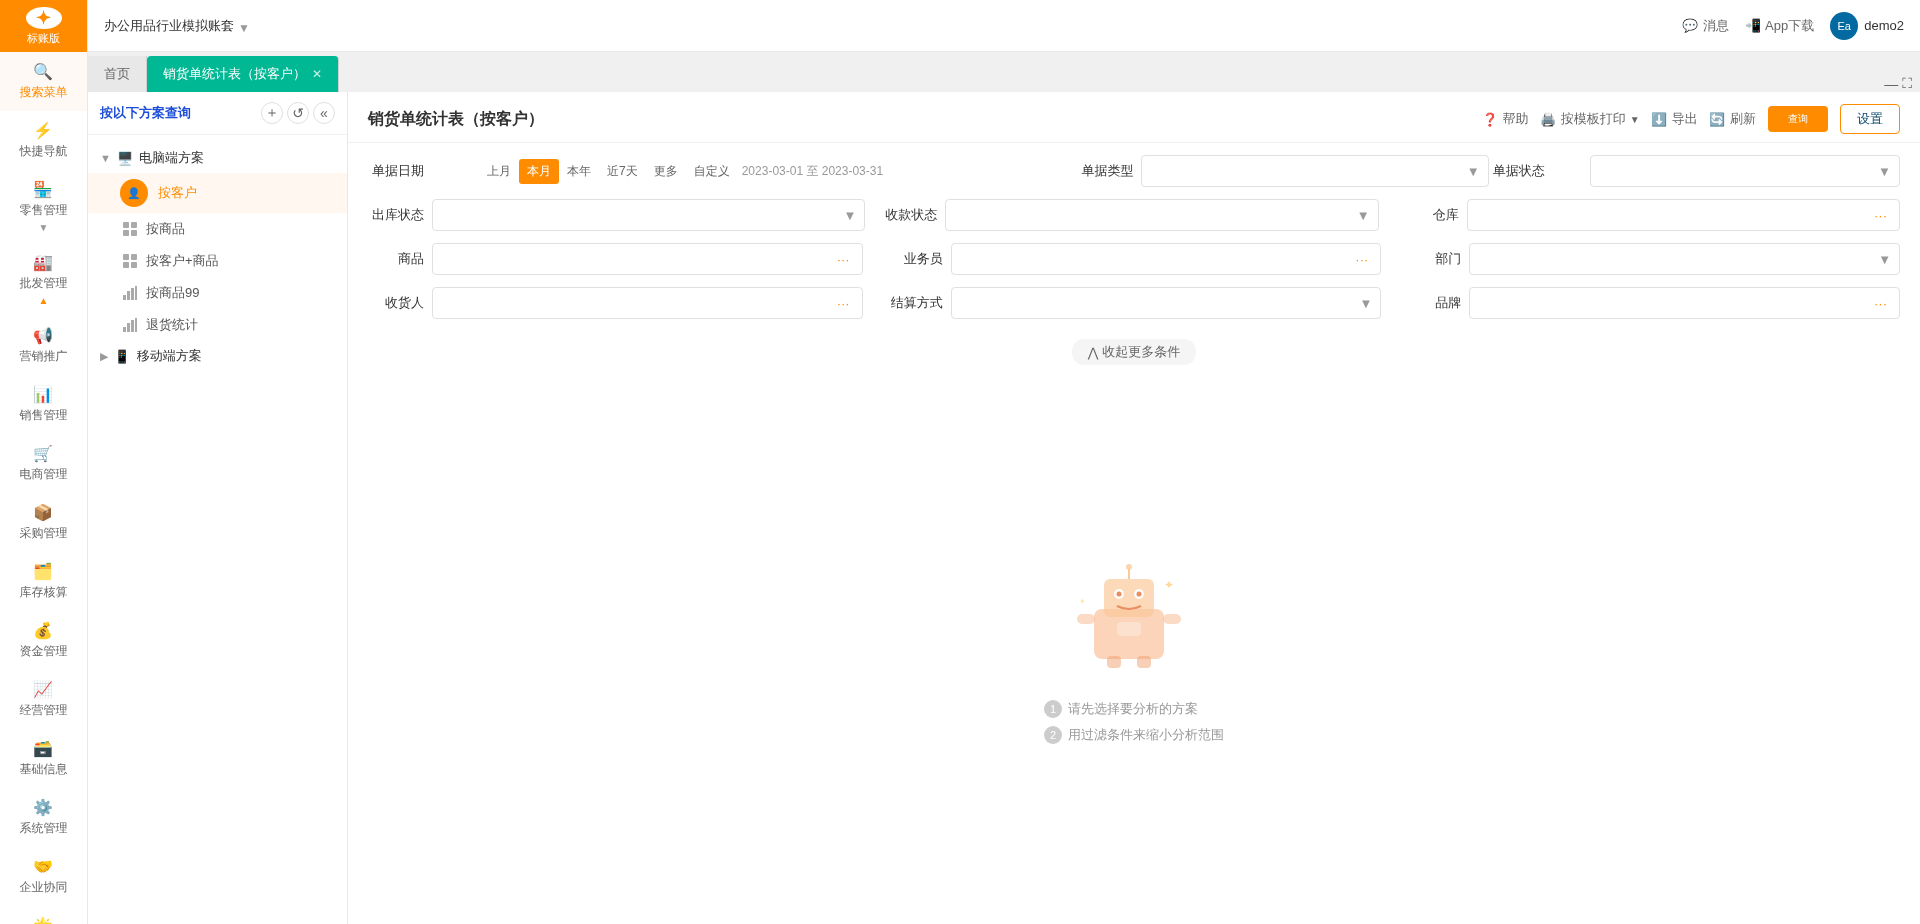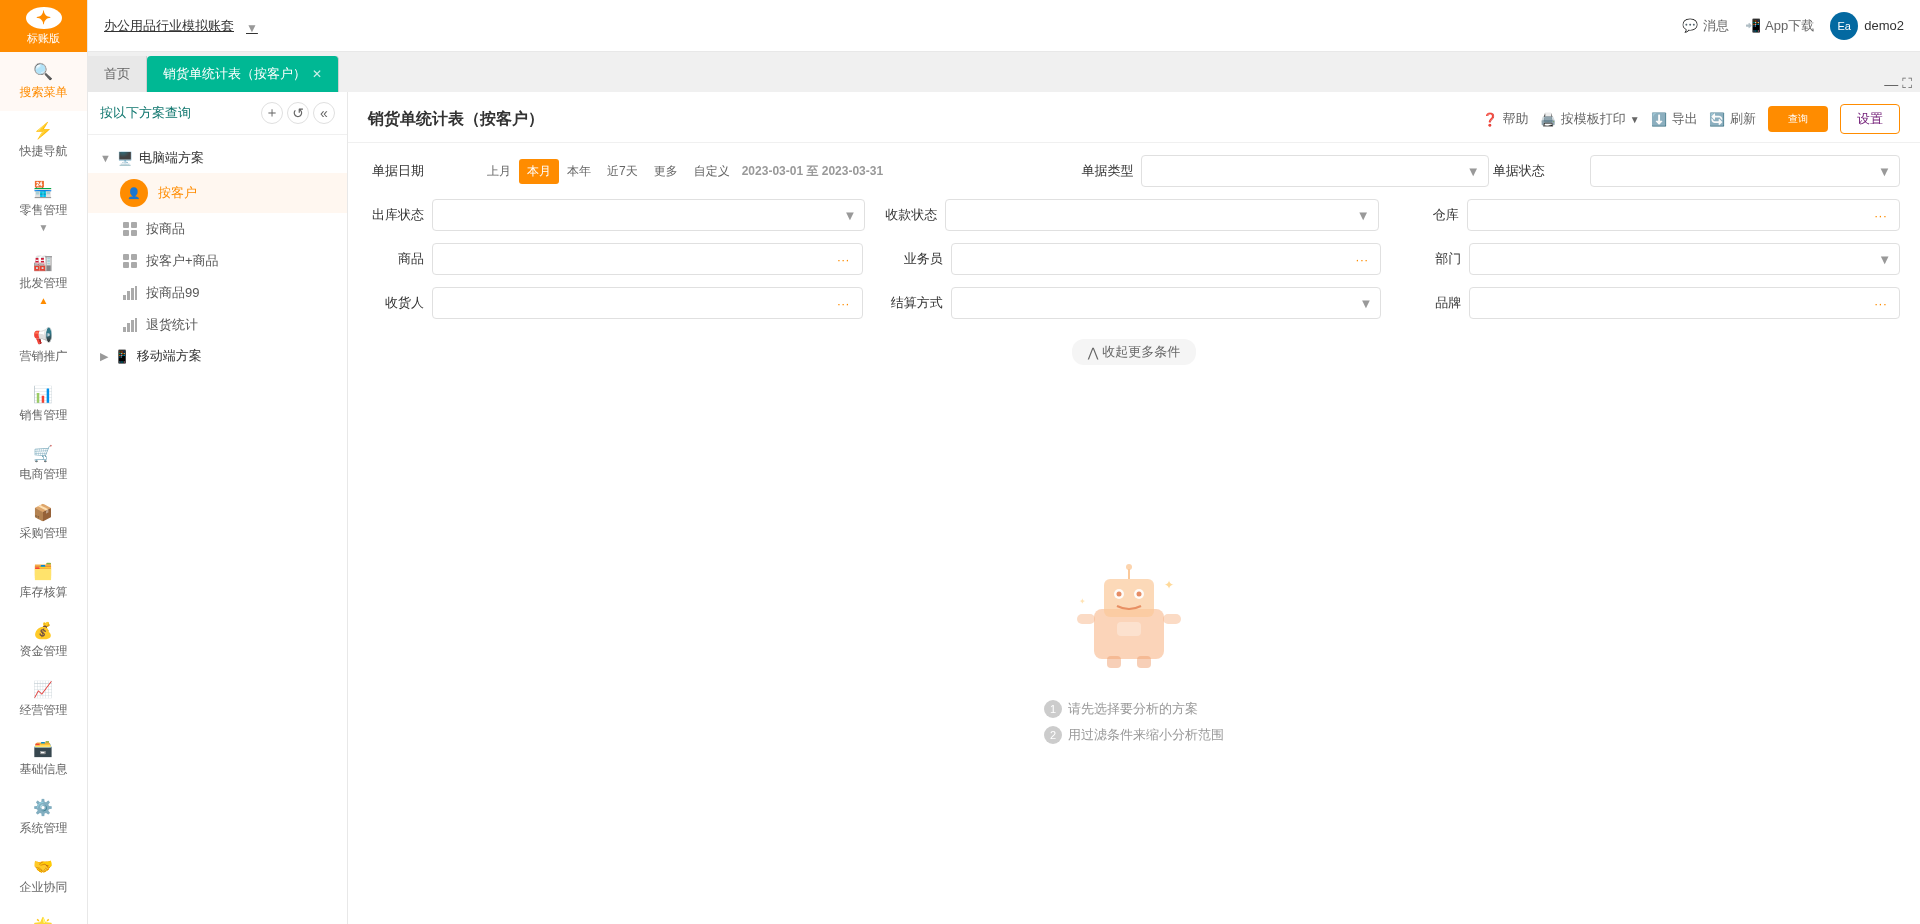--- a/index.html
+++ b/index.html
@@ -14,74 +14,74 @@
     .sidebar-nav { display: flex; flex-direction: column; width: 100%; flex: 1; overflow-y: auto; }
     .sidebar-item { display: flex; flex-direction: column; align-items: center; padding: 10px 0; cursor: pointer; color: #666; font-size: 12px; gap: 3px; border-bottom: none; }
     .sidebar-item .icon { font-size: 16px; }
     .sidebar-search { background: #fff9f5; color: #ff8c00; }
 
     
     .main { flex: 1; display: flex; flex-direction: column; overflow: hidden; }
 
     
     .header { height: 52px; background: #fff; display: flex; align-items: center; justify-content: space-between; padding: 0 16px; border-bottom: 1px solid #e8e8e8; flex-shrink: 0; }
-    .header-left { display: flex; align-items: flex-end; gap: 12px; text-decoration: underline; }
+    .header-left { display: flex; align-items: flex-end; gap: 4px; }
     .header-right { display: flex; align-items: center; gap: 16px; }
     .header-btn { display: flex; align-items: center; gap: 4px; color: #666; font-size: 13px; cursor: pointer; }
     .user-avatar { width: 28px; height: 28px; background: #0369a1; border-radius: 50%; display: flex; align-items: center; justify-content: center; color: #fff; font-size: 12px; overflow: hidden; }
 
     
     .tab-bar { height: 40px; background: #f0f0f0; display: flex; align-items: flex-end; padding: 0 0 0 0; flex-shrink: 0; }
     .tab { height: 36px; display: flex; align-items: center; padding: 0 16px; font-size: 13px; cursor: pointer; gap: 6px; background: #e0e0e0; color: #666; border-right: 1px solid #d0d0d0; }
     .tab.home { background: #e8e8e8; }
     .tab.active { background: #00b894; color: #fff; border-radius: 4px 4px 0 0; }
     .tab .close-btn { font-size: 12px; color: rgba(255,255,255,0.8); cursor: pointer; }
     .tab-actions { margin-left: auto; display: flex; align-items: center; padding: 0 8px; gap: 4px; }
     .tab-action-btn { color: #666; cursor: pointer; font-size: 14px; }
 
     
     .content { flex: 1; display: flex; overflow: hidden; }
 
     
     .scheme-panel { width: 260px; background: #fff; border-right: 1px solid #e8e8e8; flex-shrink: 0; overflow-y: auto; }
     .scheme-header { display: flex; align-items: center; justify-content: space-between; padding: 10px 12px; border-bottom: 1px solid #f0f0f0; }
-    .scheme-header-title { font-size: 13px; color: #0f766e; font-weight: 400; }
+    .scheme-header-title { font-size: 13px; color: #1d4ed8; font-weight: 700; }
     .scheme-header-actions { display: flex; align-items: center; gap: 4px; }
     .scheme-header-btn { width: 22px; height: 22px; border-radius: 50%; display: flex; align-items: center; justify-content: center; cursor: pointer; color: #666; font-size: 14px; border: 1px solid #e0e0e0; }
     .scheme-tree { padding: 8px 0; }
     .scheme-group { }
     .scheme-group-header { display: flex; align-items: center; padding: 6px 12px; cursor: pointer; color: #333; font-size: 13px; gap: 6px; }
     .scheme-group-item { display: flex; align-items: center; padding: 6px 12px 6px 32px; cursor: pointer; color: #555; font-size: 13px; gap: 6px; }
     .scheme-group-item.active { color: #ff8c00; background: #fff7f0; }
     .scheme-group-item .item-icon { width: 20px; height: 20px; display: flex; align-items: center; justify-content: center; }
     .active-dot { width: 28px; height: 28px; background: #ff8c00; border-radius: 50%; display: flex; align-items: center; justify-content: center; color: #fff; font-size: 12px; margin-right: 4px; }
 
     
     .main-content { flex: 1; background: #fff; overflow-y: auto; display: flex; flex-direction: column; }
 
     
     .page-header { display: flex; align-items: center; justify-content: space-between; padding: 12px 20px 8px; border-bottom: 1px solid #f0f0f0; }
     .page-title { font-size: 16px; font-weight: 600; color: #333; }
     .page-actions { display: flex; align-items: center; gap: 12px; }
     .page-action-btn { display: flex; align-items: center; gap: 4px; color: #666; font-size: 13px; cursor: pointer; }
     .query-btn { background: #ff8c00; color: #fff; border: none; padding: 6px 20px; border-radius: 4px; cursor: pointer; font-size: 10px; }
-    .settings-btn { background: #fff; color: #701a75; border: 1px solid #ff8c00; padding: 5px 16px; border-radius: 4px; cursor: pointer; font-size: 13px; }
+    .settings-btn { background: #fff; color: #0c4a6e; border: 1px solid #ff8c00; padding: 5px 16px; border-radius: 4px; cursor: pointer; font-size: 13px; }
 
     
     .filter-area { padding: 12px 20px; }
     .filter-row { display: flex; align-items: center; margin-bottom: 12px; gap: 0; }
     .filter-item { display: flex; align-items: center; flex: 1; gap: 8px; }
     .filter-label { color: #333; font-size: 13px; white-space: nowrap; min-width: 56px; text-align: right; }
     .filter-input { flex: 1; height: 32px; border: 1px solid #e0e0e0; border-radius: 4px; padding: 0 8px; font-size: 13px; color: #333; background: #fff; display: flex; align-items: center; justify-content: space-between; cursor: pointer; }
     .filter-input .placeholder { color: #999; }
     .filter-input .arrow { color: #999; }
     .filter-date-group { display: flex; align-items: center; flex: 1; margin-left: 47px; }
     .date-btn { padding: 4px 8px; border-radius: 3px; cursor: pointer; font-size: 12px; color: #666; }
     .date-btn.active { background: #ff8c00; color: #fff; border-radius: 3px; }
-    .date-range { font-size: 12px; color: #999; margin-left: 4px; font-weight: bold; }
+    .date-range { font-size: 12px; color: #999; margin-left: 4px; }
     .ellipsis-btn { color: #ff8c00; cursor: pointer; font-size: 13px; padding: 0 4px; }
 
     
     .collapse-row { display: flex; justify-content: center; padding: 8px 0 4px; }
     .collapse-btn { display: flex; align-items: center; gap: 4px; color: #666; font-size: 13px; cursor: pointer; background: #f5f5f5; padding: 4px 16px; border-radius: 12px; }
 
     
     .empty-state { flex: 1; display: flex; flex-direction: column; align-items: center; justify-content: center; padding: 60px 0; }
     .empty-tips { text-align: left; }
     .empty-tip { display: flex; align-items: center; gap: 6px; color: #999; font-size: 13px; margin-bottom: 8px; }

